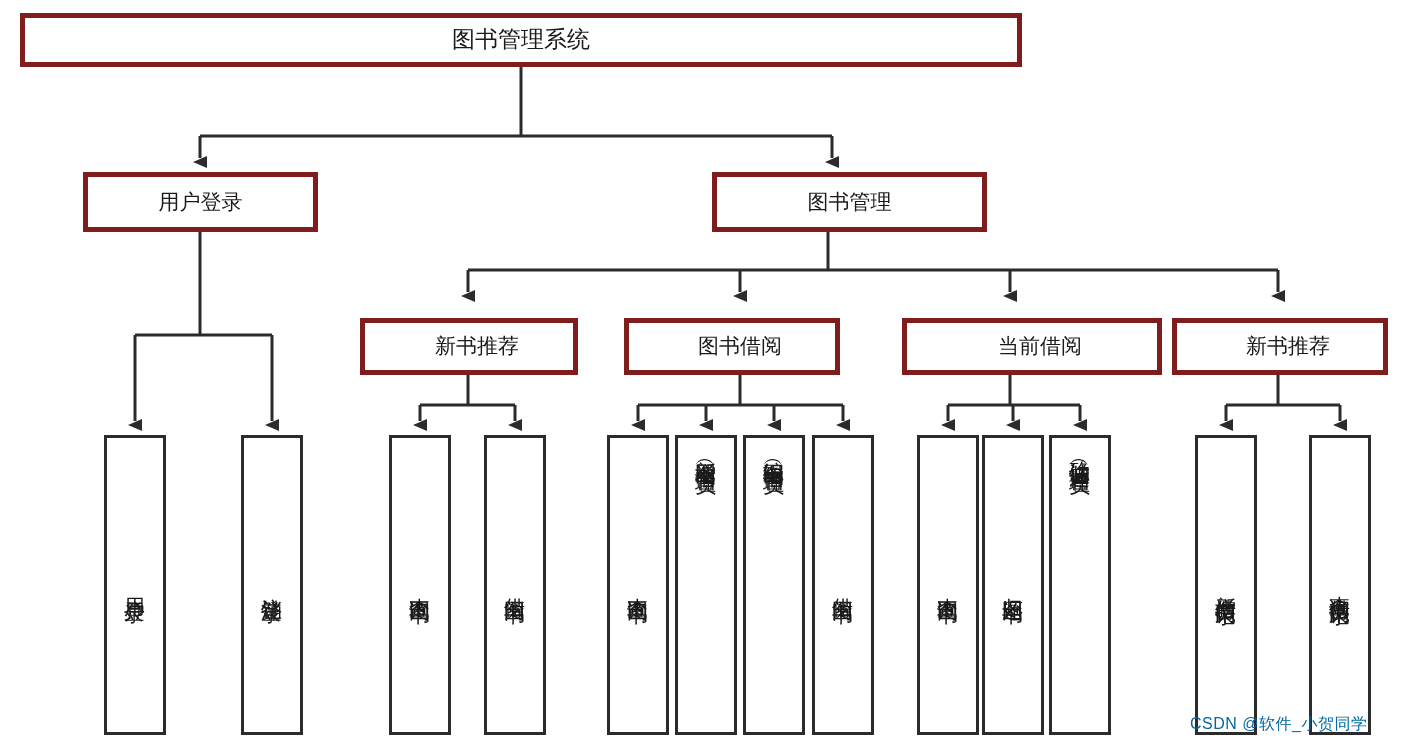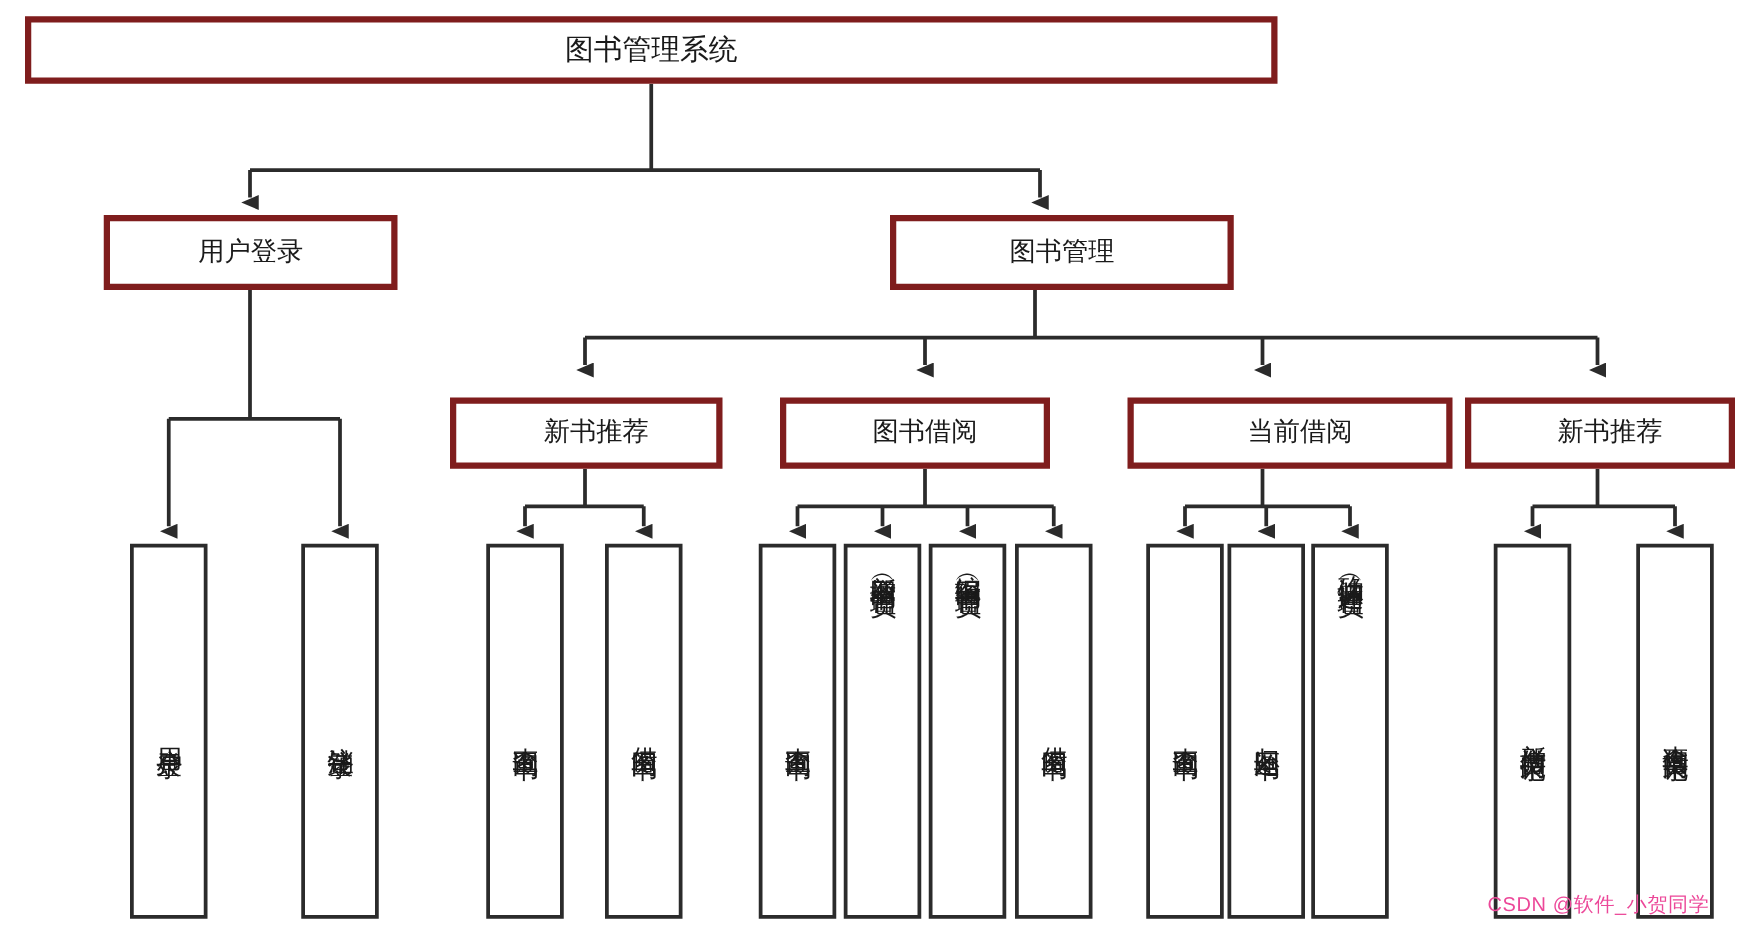--- a/index.html
+++ b/index.html
@@ -46,21 +46,21 @@
   }
   .leaf.center{align-items:center;}
   .leaf.top{align-items:flex-start;padding-top:6px;}
 
   svg.lines{position:absolute;left:0;top:0;width:1405px;height:747px;pointer-events:none;}
 
   .watermark{
     position:absolute;
     left:1190px;top:714px;
     font-size:16px;
-    color:#ec4899;
+    color:#0369a1;
     white-space:nowrap;
     letter-spacing:0.5px;
   }
 </style>
 </head>
 <body>
 
 <div id="diagram">
 
   <svg class="lines" viewBox="0 0 1405 747">

